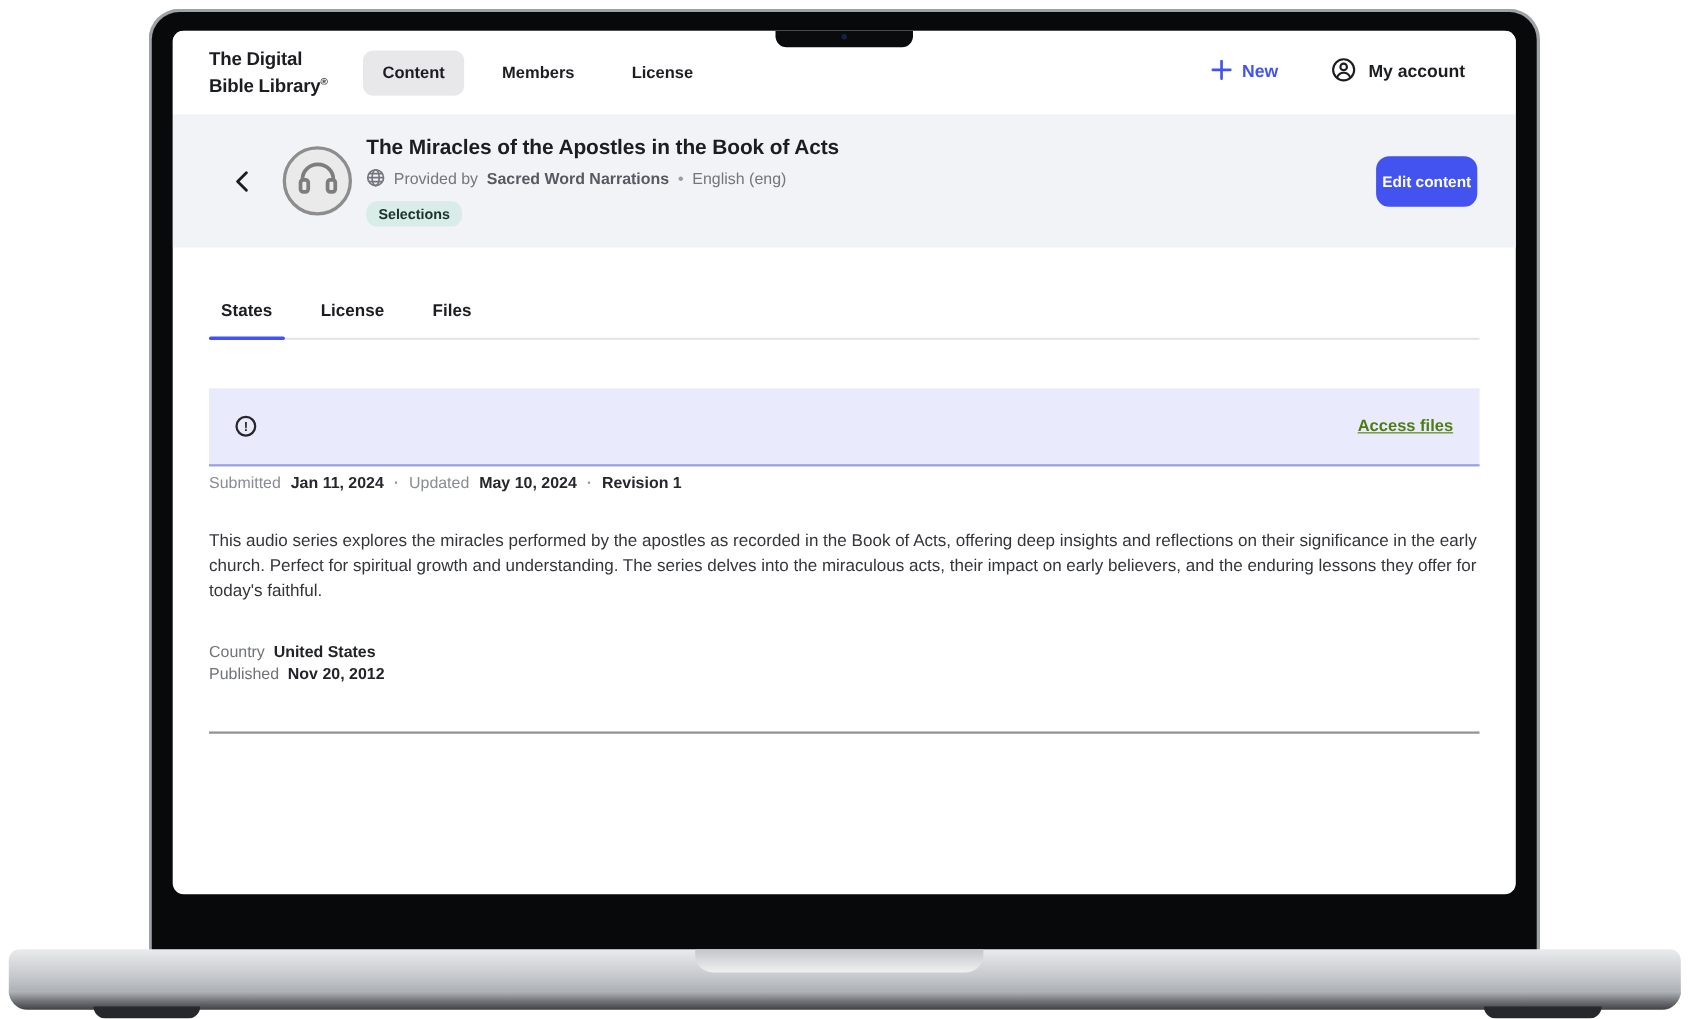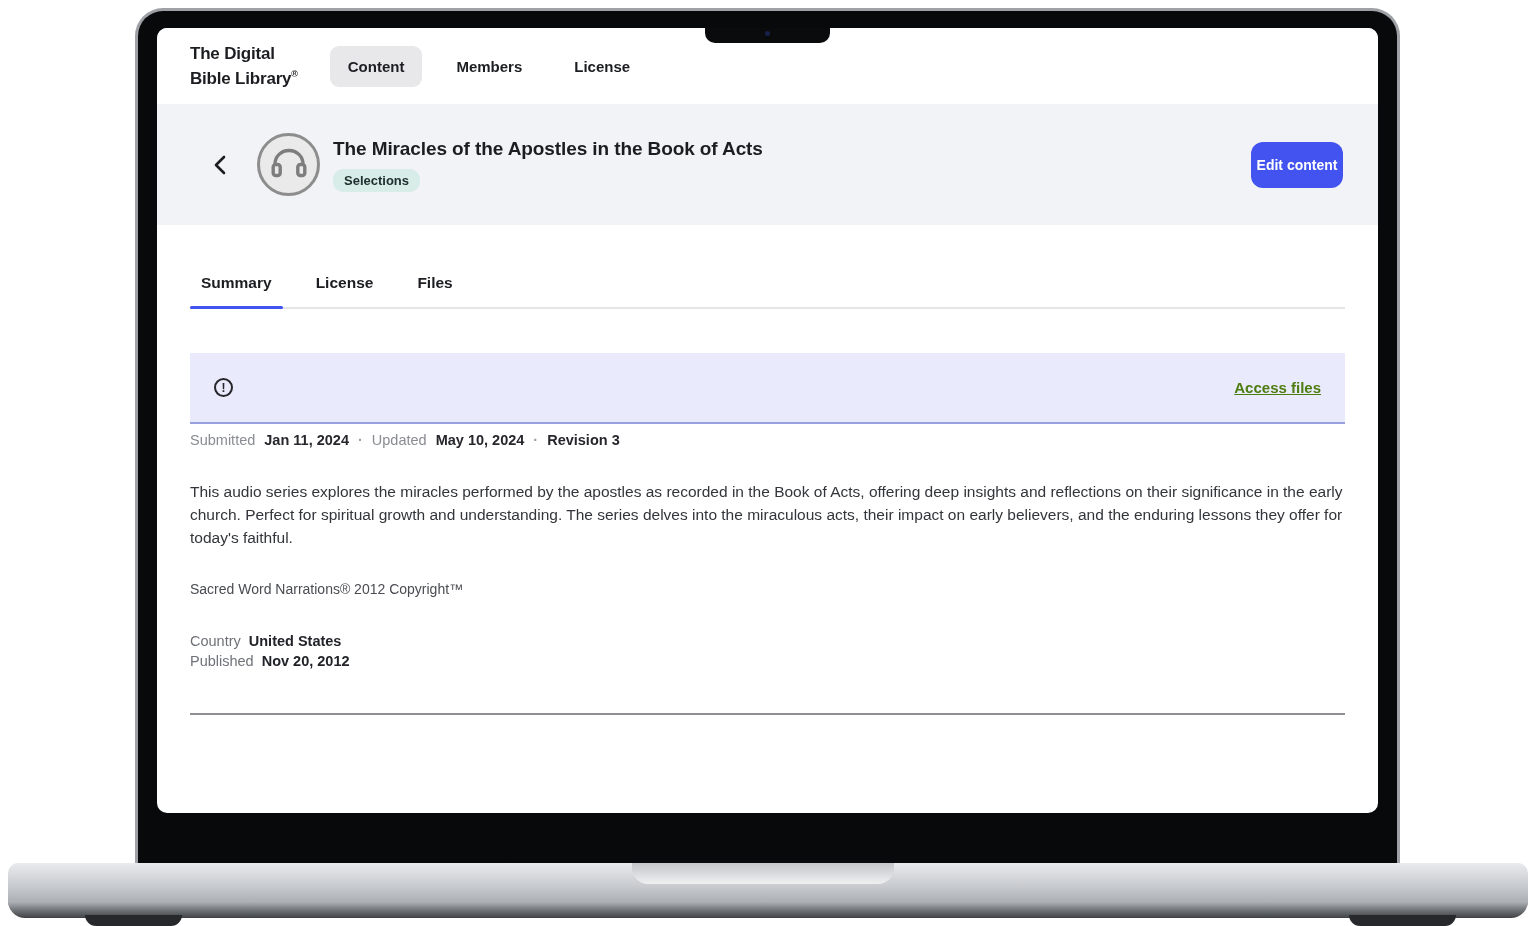--- a/index.html
+++ b/index.html
@@ -112,69 +112,101 @@
     <div class="nav">
       <div class="logo">
         <div>The Digital</div>
         <div><span>Bible Library</span><sup>®</sup></div>
       </div>
       <div class="nav-items">
         <div class="nav-item active">Content</div>
         <div class="nav-item">Members</div>
         <div class="nav-item">License</div>
       </div>
+      <div class="nav-right">
+        <div class="new-btn">
+          <span>
+            <svg width="19" height="19" viewBox="0 0 19 19">
+                <path d="M9.5 1.5v16M1.5 9.5h16" stroke="#4253f0" stroke-width="2.4" stroke-linecap="round" fill="none"></path>
+              </svg>
+          </span>
+          <span>New</span>
+        </div>
+        <div class="account">
+          <span>
+            <svg width="23" height="23" viewBox="0 0 24 24" fill="none" stroke="#1c1d21" stroke-width="2">
+              <circle cx="12" cy="12" r="10"></circle>
+              <circle cx="12" cy="9.2" r="3.1"></circle>
+              <path d="M5.8 19.2c1.2-3 3.5-4.4 6.2-4.4s5 1.4 6.2 4.4" stroke-linecap="round"></path>
+            </svg>
+          </span>
+          <span>My account</span>
+        </div>
+      </div>
     </div>
 
     <div class="hero">
       <div class="back-btn">
         <svg width="15" height="20" viewBox="0 0 15 20">
             <path d="M12 2 4 10l8 8" stroke="#1c1d21" stroke-width="2.6" fill="none" stroke-linecap="round" stroke-linejoin="round"></path>
           </svg>
       </div>
       <div class="avatar">
         <span>
           <svg width="36" height="32" viewBox="0 0 36 32" fill="none" stroke="#7d7d7d" stroke-width="3.4">
             <path d="M4 24v-7C4 9.3 10.3 3.5 18 3.5S32 9.3 32 17v7"></path>
             <rect x="2.2" y="17.5" width="7" height="11" rx="2.6" fill="#eaeaea"></rect>
             <rect x="26.8" y="17.5" width="7" height="11" rx="2.6" fill="#eaeaea"></rect>
           </svg>
         </span>
       </div>
       <div class="hero-text">
         <div class="hero-title">The Miracles of the Apostles in the Book of Acts</div>
+        <div class="provided-row">
+          <span>
+            <svg width="17" height="17" viewBox="0 0 18 18" fill="none" stroke="#73767d" stroke-width="1.6">
+              <circle cx="9" cy="9" r="7.6"></circle>
+              <ellipse cx="9" cy="9" rx="3.4" ry="7.6"></ellipse>
+              <path d="M1.6 9h14.8M2.6 5.2h12.8M2.6 12.8h12.8"></path>
+            </svg>
+          </span>
+          <span>Provided by</span>
+          <b>Sacred Word Narrations</b>
+          <span class="dot-sep">•</span>
+          <span>English (eng)</span>
+        </div>
         <span class="badge">Selections</span>
       </div>
       <button class="edit-btn">Edit content</button>
     </div>
 
     <div class="tabs-row">
-      <div class="tab active">Summary</div>
+      <div class="tab active">States</div>
       <div class="tab">License</div>
       <div class="tab">Files</div>
     </div>
 
     <div class="banner">
       <div class="info-icon">
           <span>!</span>
         </div>
       <div class="access-link">Access files</div>
     </div>
 
     <div class="content">
       <div class="meta-row">
         <span>Submitted</span>
         <b>Jan 11, 2024</b>
         <span class="dot-sep">·</span>
         <span>Updated</span>
         <b>May 10, 2024</b>
         <span class="dot-sep">·</span>
-        <b>Revision 3</b>
+        <b>Revision 1</b>
       </div>
       <div class="description">This audio series explores the miracles performed by the apostles as recorded in the Book of Acts, offering deep insights and reflections on their significance in the early church. Perfect for spiritual growth and understanding. The series delves into the miraculous acts, their impact on early believers, and the enduring lessons they offer for today's faithful.</div>
-      <div class="copyright">Sacred Word Narrations® 2012 Copyright™</div>
       <div class="facts">
         <div><span>Country</span><b>United States</b></div>
         <div><span>Published</span><b>Nov 20, 2012</b></div>
       </div>
       <div class="divider"></div>
     </div>
 
     <div class="notch">
       <div class="camera-dot"></div>
     </div>

